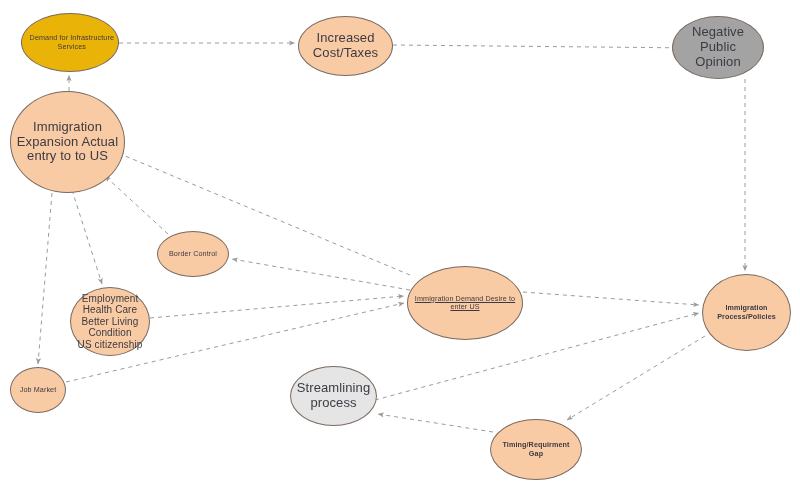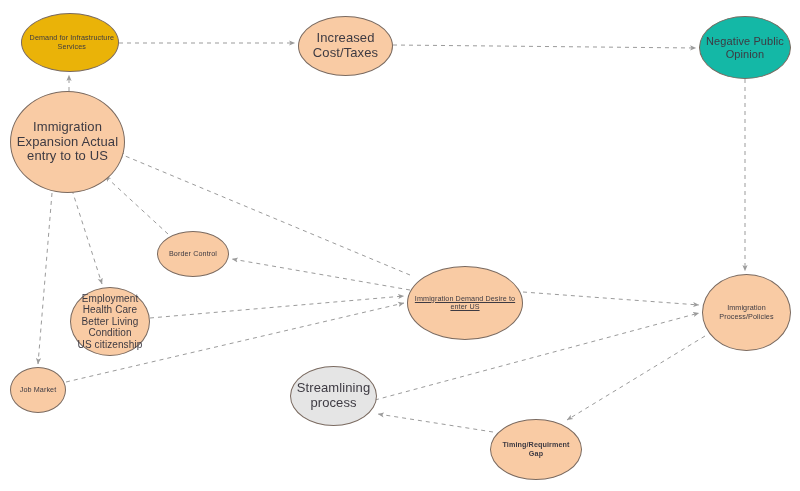--- a/index.html
+++ b/index.html
@@ -76,21 +76,21 @@
   </svg>
 
   <div id="nodes-group">
       <div class="node" style="left: 21px; top: 13px; width: 98px; height: 59px; background: #eab308; border: 1px solid rgb(122, 106, 96); color: rgb(61, 58, 66); font-size: 7.2px; justify-content: flex-end;">
         <span class="node-label">Demand for Infrastructure
 Services</span>
       </div>
       <div class="node" style="left: 298px; top: 16px; width: 95px; height: 60px; background: rgb(249, 203, 164); border: 1px solid rgb(122, 106, 96); color: rgb(61, 58, 66); font-size: 13px;">
         <span class="node-label">Increased Cost/Taxes</span>
       </div>
-      <div class="node" style="left: 699px; top: 16px; width: 92px; height: 63px; background: #14b8a6; border: 1px solid rgb(122, 106, 96); color: rgb(61, 58, 66); font-size: 11px;">
+      <div class="node" style="left: 672px; top: 16px; width: 92px; height: 63px; background: #a3a3a3; border: 1px solid rgb(122, 106, 96); color: rgb(61, 58, 66); font-size: 13px;">
         <span class="node-label">Negative Public Opinion</span>
       </div>
       <div class="node" style="left: 10px; top: 91px; width: 115px; height: 102px; background: rgb(249, 203, 164); border: 1px solid rgb(122, 106, 96); color: rgb(61, 58, 66); font-size: 13px;">
         <span class="node-label">Immigration Expansion Actual
 entry to to US</span>
       </div>
       <div class="node" style="left: 157px; top: 231px; width: 72px; height: 46px; background: rgb(249, 203, 164); border: 1px solid rgb(122, 106, 96); color: rgb(61, 58, 66); font-size: 7.2px;">
         <span class="node-label">Border Control</span>
       </div>
       <div class="node" style="left: 70px; top: 287px; width: 80px; height: 69px; background: rgb(249, 203, 164); border: 1px solid rgb(122, 106, 96); color: rgb(61, 58, 66); font-size: 10px;">
@@ -100,21 +100,21 @@
 Condition
 US citizenship</span>
       </div>
       <div class="node" style="left: 10px; top: 367px; width: 56px; height: 46px; background: rgb(249, 203, 164); border: 1px solid rgb(122, 106, 96); color: rgb(61, 58, 66); font-size: 7.2px;">
         <span class="node-label">Job Market</span>
       </div>
       <div class="node" style="left: 407px; top: 266px; width: 116px; height: 74px; background: rgb(249, 203, 164); border: 1px solid rgb(122, 106, 96); color: rgb(61, 58, 66); font-size: 7.2px; text-decoration: underline;">
         <span class="node-label">Immigration Demand Desire to
 enter US</span>
       </div>
-      <div class="node" style="left: 702px; top: 274px; width: 89px; height: 77px; background: rgb(249, 203, 164); border: 1px solid rgb(122, 106, 96); color: rgb(61, 58, 66); font-size: 7.2px;">
+      <div class="node" style="left: 702px; top: 274px; width: 89px; height: 77px; background: rgb(249, 203, 164); border: 1px solid rgb(122, 106, 96); color: rgb(61, 58, 66); font-size: 7.2px; font-weight: bold;">
         <span class="node-label">Immigration
 Process/Policies</span>
       </div>
       <div class="node" style="left: 290px; top: 366px; width: 87px; height: 60px; background: #e5e5e5; border: 1px solid rgb(122, 106, 96); color: rgb(61, 58, 66); font-size: 13px;">
         <span class="node-label">Streamlining
 process</span>
       </div>
       <div class="node" style="left: 490px; top: 419px; width: 92px; height: 61px; background: rgb(249, 203, 164); border: 1px solid rgb(122, 106, 96); color: rgb(61, 58, 66); font-size: 7.2px; font-weight: bold;">
         <span class="node-label">Timing/Requirment Gap</span>
       </div>

